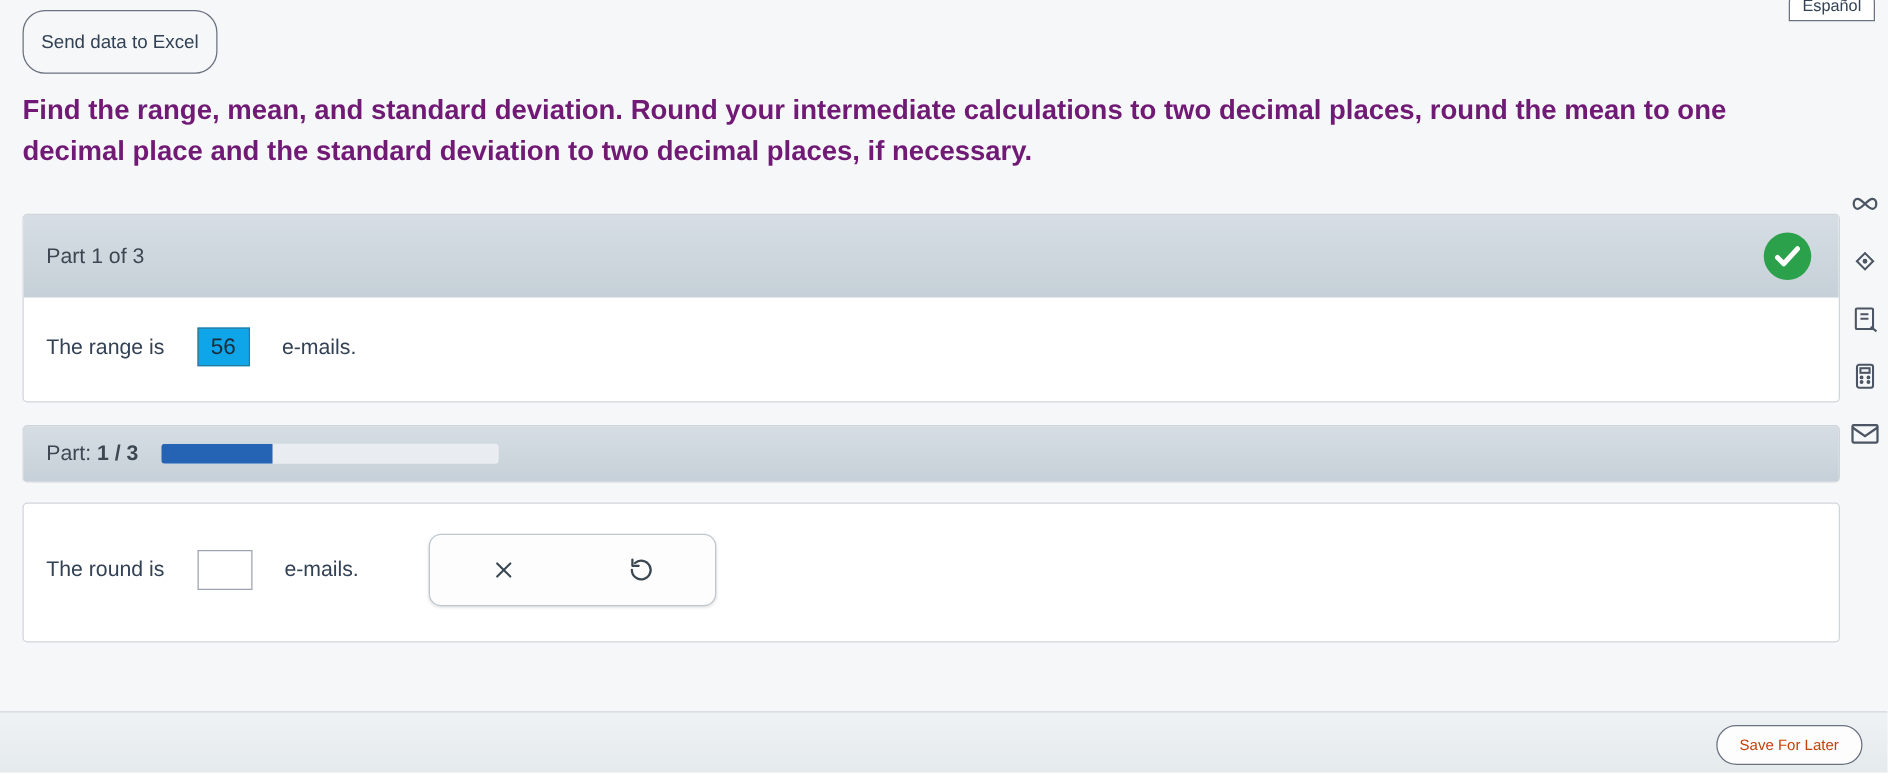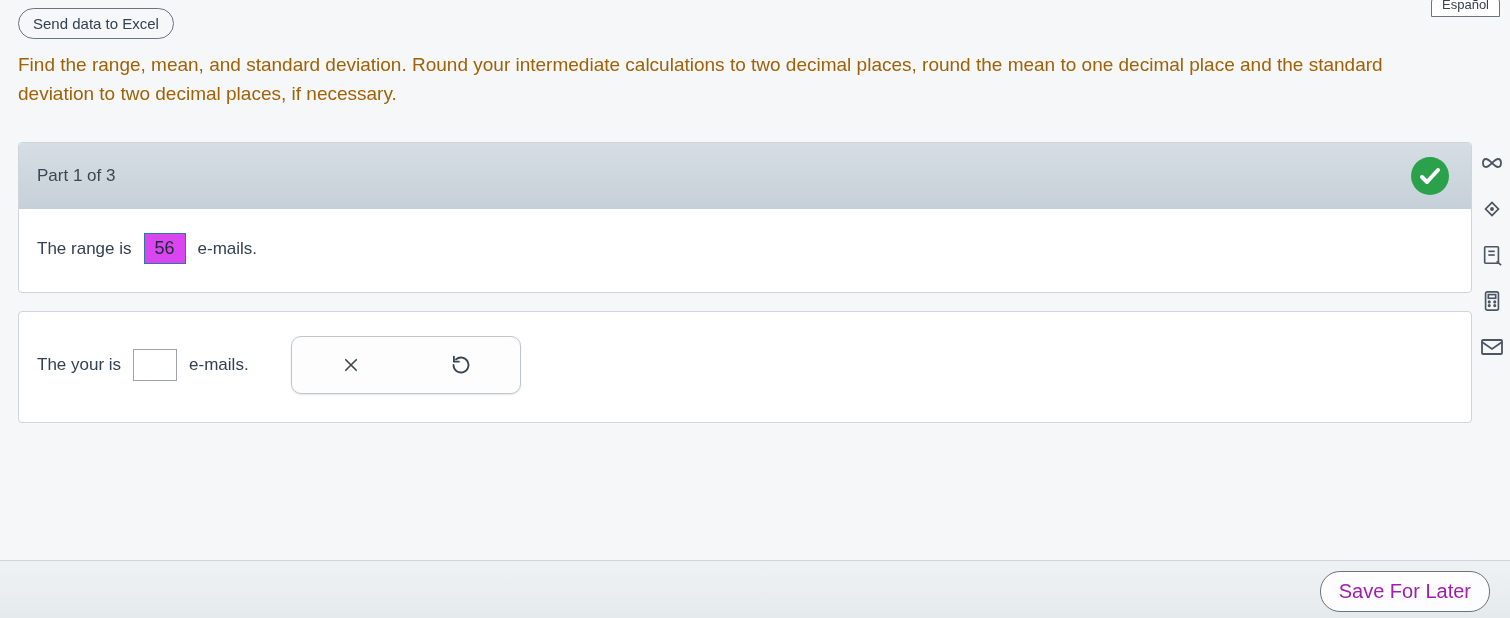--- a/index.html
+++ b/index.html
@@ -17,44 +17,45 @@
     }
     .top-area {
       padding: 8px 18px 0;
       display: flex;
       justify-content: space-between;
       align-items: flex-start;
     }
     .pill-button {
       border: 1px solid #6b7280;
       border-radius: 18px;
-      padding: 6px 14px;
+      padding: 16px 14px;
       font-size: 15px;
       color: #334155;
       background: #f5f7f8;
       cursor: pointer;
     }
     .lang-btn {
       border: 1px solid #6b7280;
       border-radius: 10px 10px 0 0;
       padding: 4px 10px;
       font-size: 13px;
       color: #334155;
       background: #fff;
       position: absolute;
       right: 10px;
       top: -8px;
       overflow: hidden;
     }
     .instructions {
       padding: 12px 18px 18px;
-      color: #a16207;
-      font-size: 19px;
+      color: #701a75;
+      font-size: 22px;
       line-height: 1.5;
       max-width: 1450px;
+      font-weight: bold;
     }
     .content-col {
       width: 1454px;
       margin-left: 18px;
     }
     .part-card {
       border: 1px solid #d1d5db;
       border-radius: 4px;
       background: #fff;
       margin-bottom: 18px;
@@ -84,30 +85,30 @@
     .check-badge svg {
       width: 24px;
       height: 24px;
     }
     .part-body {
       padding: 24px 18px 28px;
       color: #334155;
       font-size: 17px;
       display: flex;
       align-items: center;
-      gap: 12px;
+      gap: 26px;
     }
     .answer-box {
       border: 1px solid #2a7a9c;
       padding: 4px 10px;
       font-size: 18px;
       color: #1f2937;
       min-width: 40px;
       text-align: center;
-      background: #d946ef;
+      background: #0ea5e9;
     }
     .answer-input {
       border: 1px solid #9ca3af;
       width: 44px;
       height: 32px;
       background: #fff;
     }
     .progress-bar-row {
       background: linear-gradient(#d6dee4, #c6d0d8);
       border: 1px solid #d1d5db;
@@ -161,22 +162,22 @@
       display: flex;
       justify-content: flex-end;
       gap: 14px;
       background: linear-gradient(#eef2f4, #e5eaed);
       border-top: 1px solid #d1d5db;
     }
     .footer-btn {
       border: 1px solid #6b7280;
       border-radius: 20px;
       padding: 8px 18px;
-      font-size: 20px;
-      color: #a21caf;
+      font-size: 12px;
+      color: #c2410c;
       background: #fdfdfd;
       cursor: pointer;
     }
     .side-tools {
       position: absolute;
       right: 0;
       top: 150px;
       width: 36px;
       display: flex;
       flex-direction: column;
@@ -216,24 +217,30 @@
           </svg>
       </span>
     </div>
     <div class="part-body">
       <span>The range is</span>
       <span class="answer-box">56</span>
       <span>e-mails.</span>
     </div>
   </div>
 
+  <div class="progress-bar-row">
+    <span><span>Part: </span><span class="bold">1 / 3</span></span>
+    <div class="progress-track">
+      <div class="progress-fill"></div>
+    </div>
+  </div>
 
   <div class="part-card">
     <div class="part-body">
-      <span>The your is</span>
+      <span>The round is</span>
       <input class="answer-input" type="text" style="">
       <span>e-mails.</span>
 
       <div class="tool-pill">
         <div class="tool-btn">
           <svg width="18" height="18" viewBox="0 0 24 24" fill="none" stroke="#394753" stroke-width="2.2" stroke-linecap="round">
               <line x1="5" y1="5" x2="19" y2="19"></line>
               <line x1="19" y1="5" x2="5" y2="19"></line>
             </svg>
         </div>

